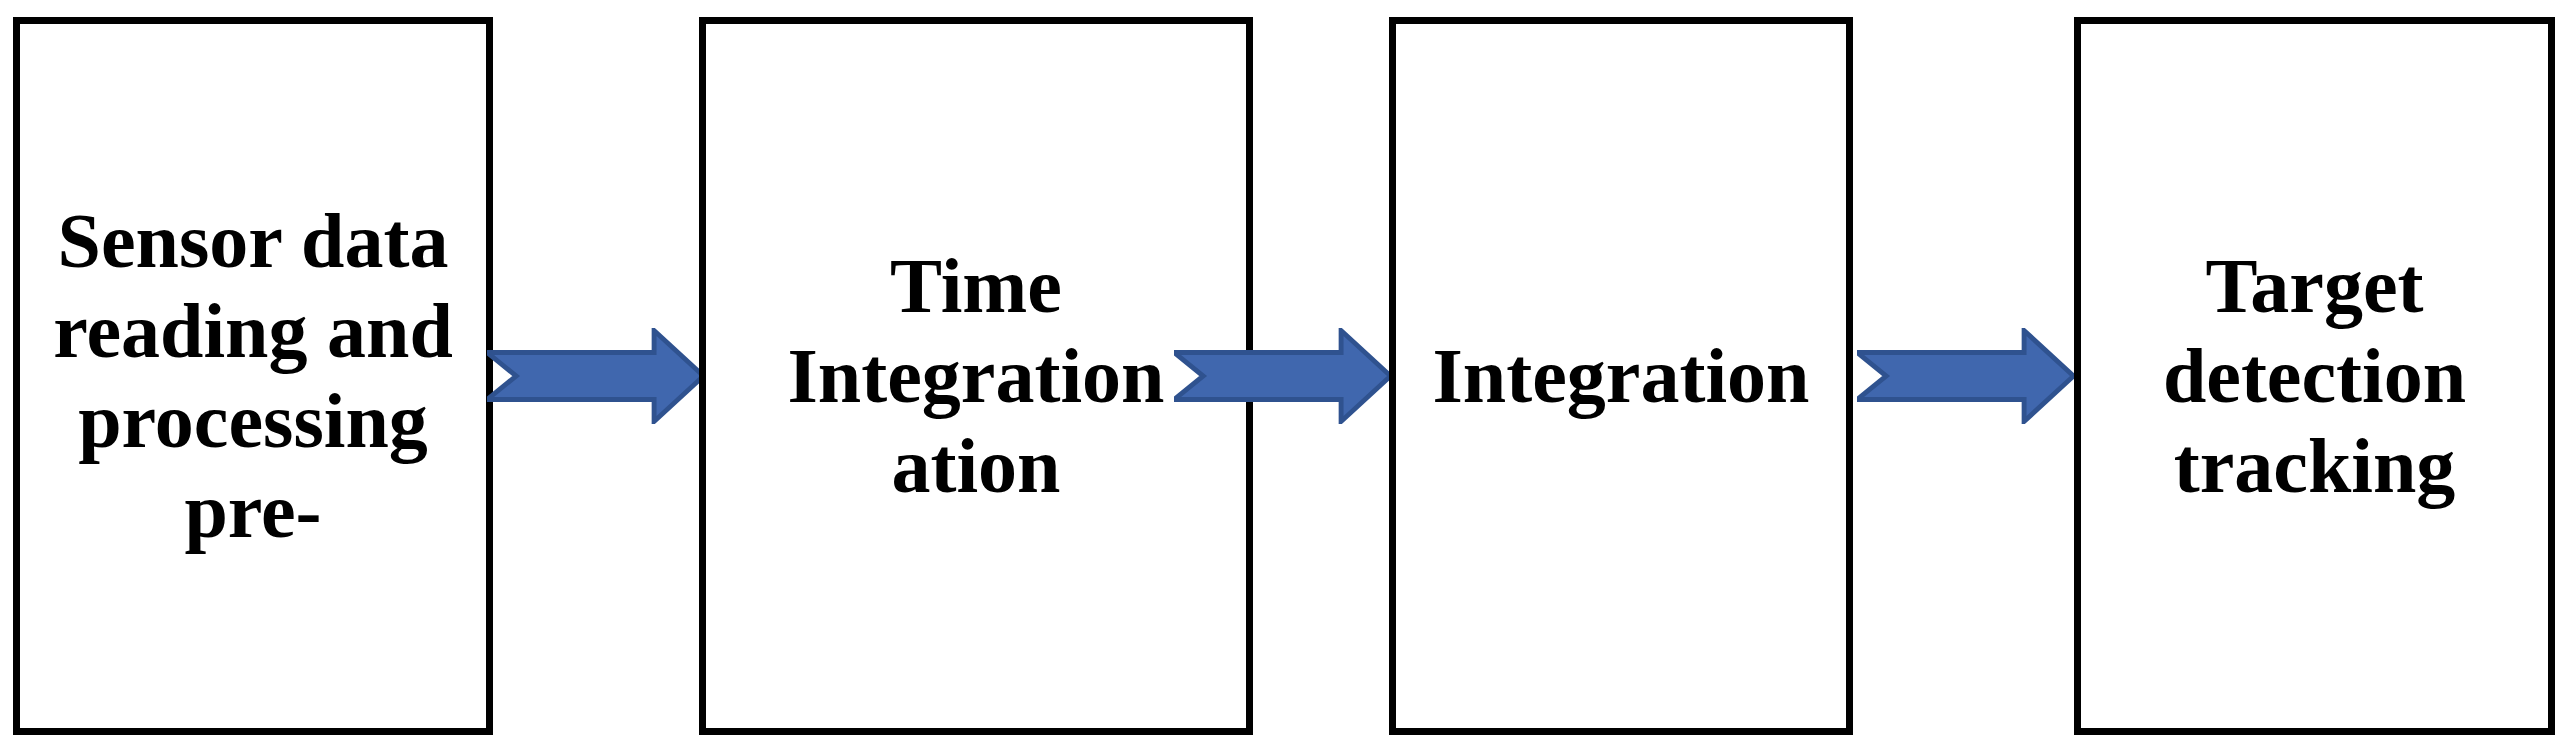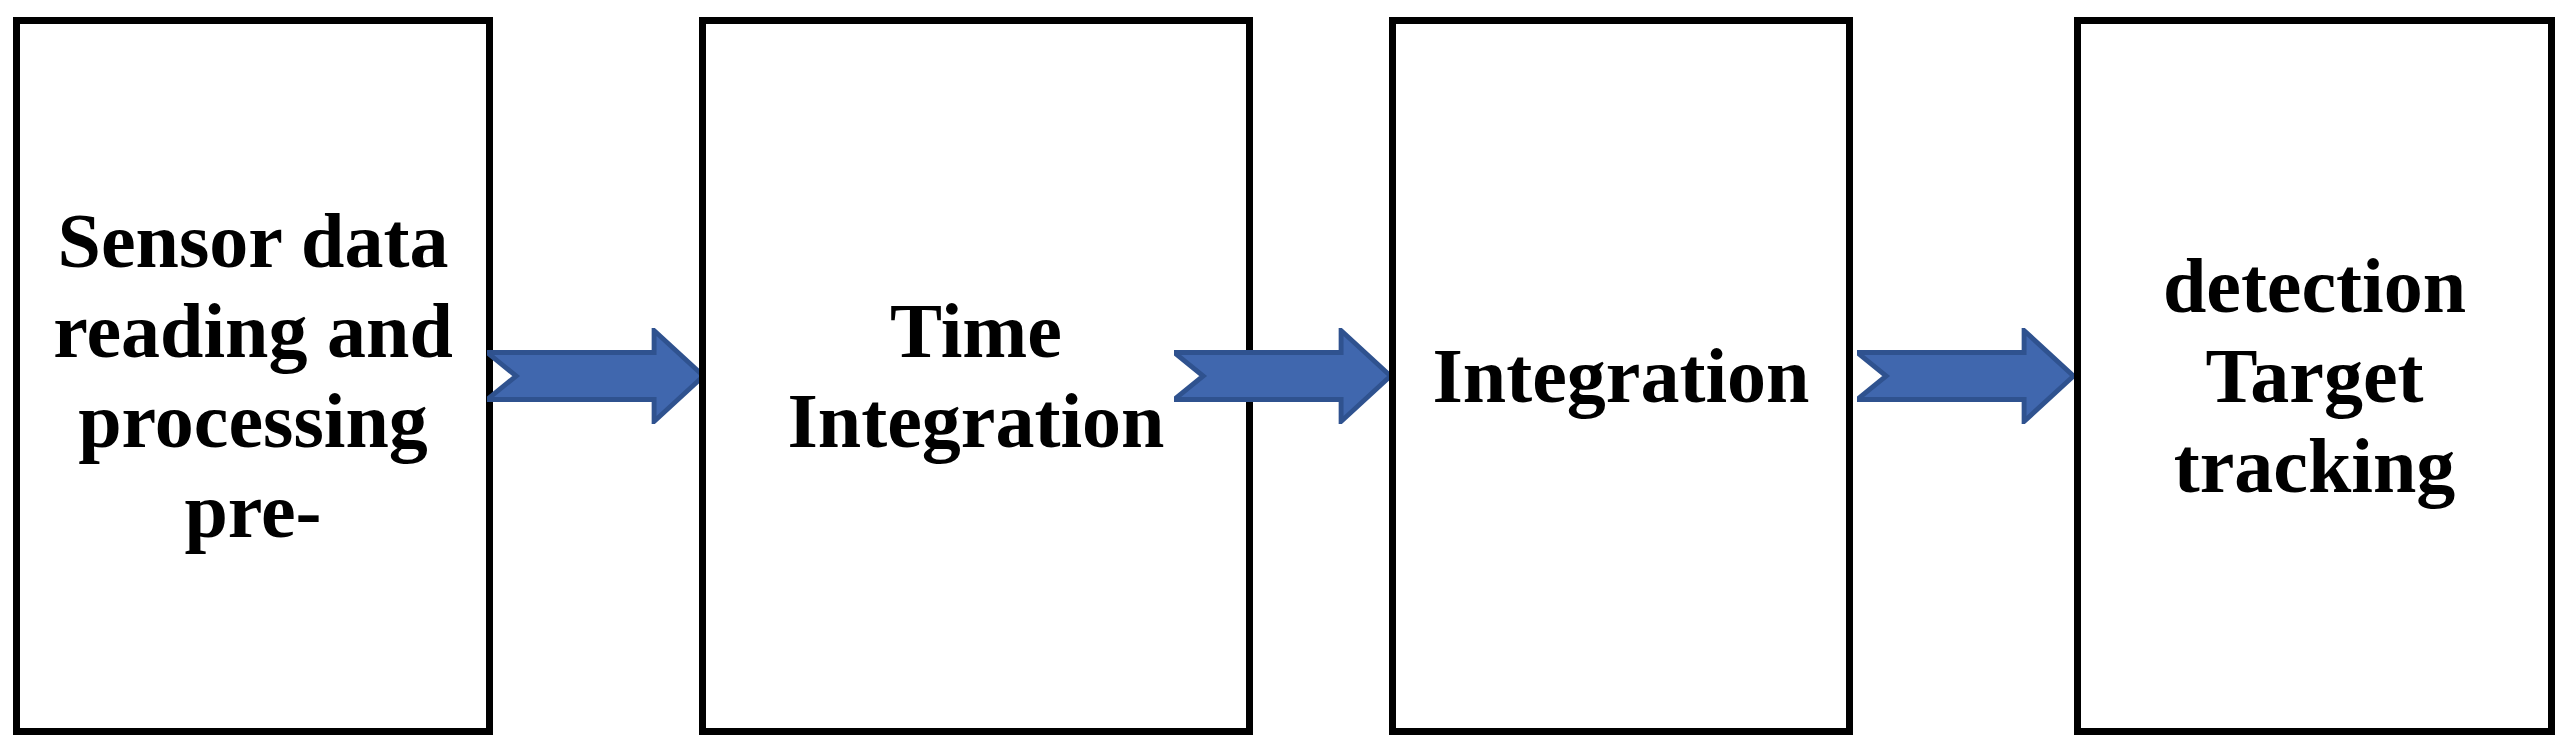--- a/index.html
+++ b/index.html
@@ -69,39 +69,40 @@
   </div>
 
   <svg class="arrow" id="arrow-0" viewBox="0 0 270 118" aria-hidden="true">
     <polygon points="0,30 206,30 206,3 267,59 206,115 206,88 0,88 36,59"></polygon>
   </svg>
 
   <div class="box" id="box-1">
     <div class="box-text">
       <div>Time</div>
       <div>Integration</div>
+      <div>ation</div>
     </div>
   </div>
 
   <svg class="arrow" id="arrow-1" viewBox="0 0 270 118" aria-hidden="true">
     <polygon points="0,30 206,30 206,3 267,59 206,115 206,88 0,88 36,59"></polygon>
   </svg>
 
   <div class="box" id="box-2">
     <div class="box-text">
       <div>Integration</div>
     </div>
   </div>
 
   <svg class="arrow" id="arrow-2" viewBox="0 0 270 118" aria-hidden="true">
     <polygon points="0,30 206,30 206,3 267,59 206,115 206,88 0,88 36,59"></polygon>
   </svg>
 
   <div class="box" id="box-3">
     <div class="box-text">
+      <div>Target</div>
       <div>detection</div>
-      <div>Target</div>
       <div>tracking</div>
     </div>
   </div>
 
 </div>
 
 
 </body></html>

